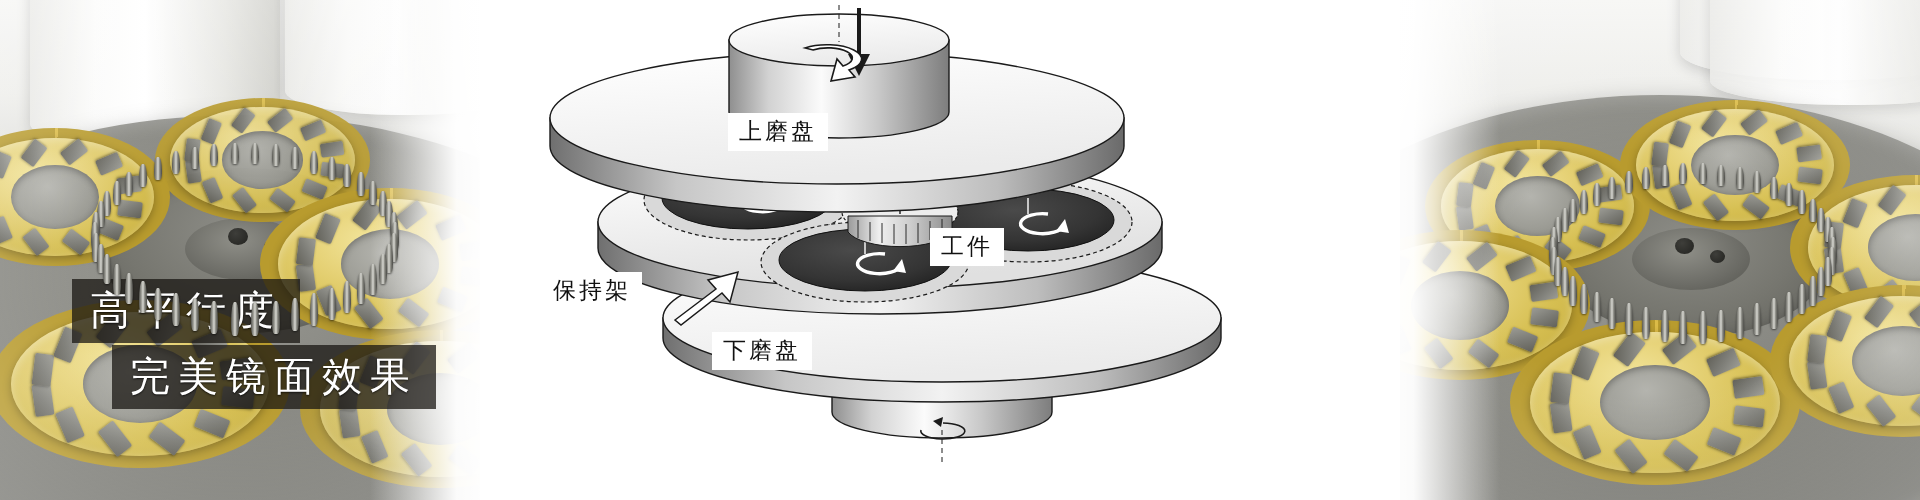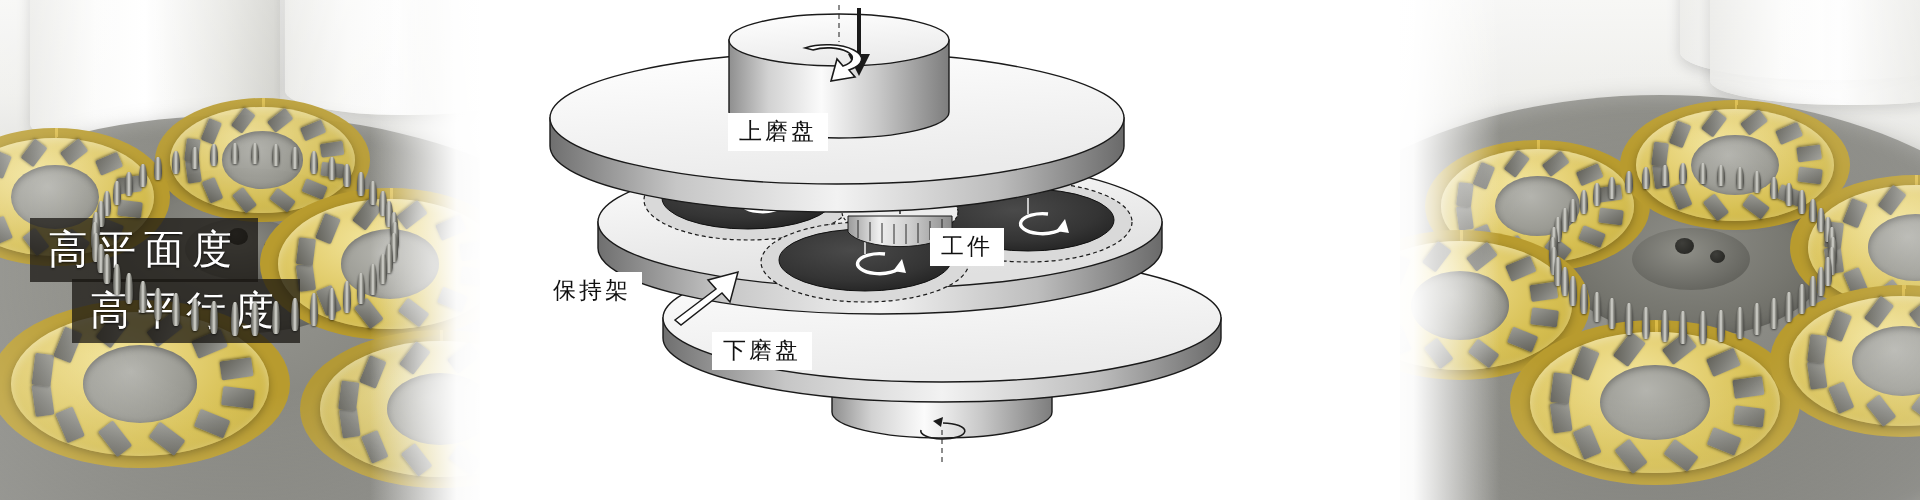--- a/index.html
+++ b/index.html
@@ -218,25 +218,25 @@
           <div class="wp" style="width: 29.4px; height: 18.17px; left: 99.9554px; top: 18.9537px; transform: rotate(127.162deg);"></div>
           <div class="wp" style="width: 29.4px; height: 18.17px; left: 148.506px; top: 18.6305px; transform: rotate(142.162deg);"></div>
           <div class="wp" style="width: 29.4px; height: 18.17px; left: 190.839px; top: 32.0488px; transform: rotate(157.162deg);"></div>
         </div>
 
       <div class="haze"></div>
       <div class="seamL"></div>
     </div>
   </div>
 
-  <div class="caption" style="left:30px;top:218px;">
-    <span>高平面度</span>
-  </div>
   <div class="caption" style="left:72px;top:279px;">
     <span>高平行度</span>
+  </div>
+  <div class="caption" style="left:112px;top:345px;">
+    <span>完美镜面效果</span>
   </div>
 
   <div class="photo" id="photo-right" style="left:1380px;width:540px;">
     <div class="photo-inner">
       <div class="pbg"></div>
       <div class="wall"></div>
       <div class="column" style="left:300px;top:-120px;width:300px;height:200px;"></div>
       <div class="column" style="left:330px;top:-70px;width:280px;height:175px;opacity:.92;"></div>
 
       <div class="plate" style="left:-120px;top:95px;width:800px;height:460px;"></div>

